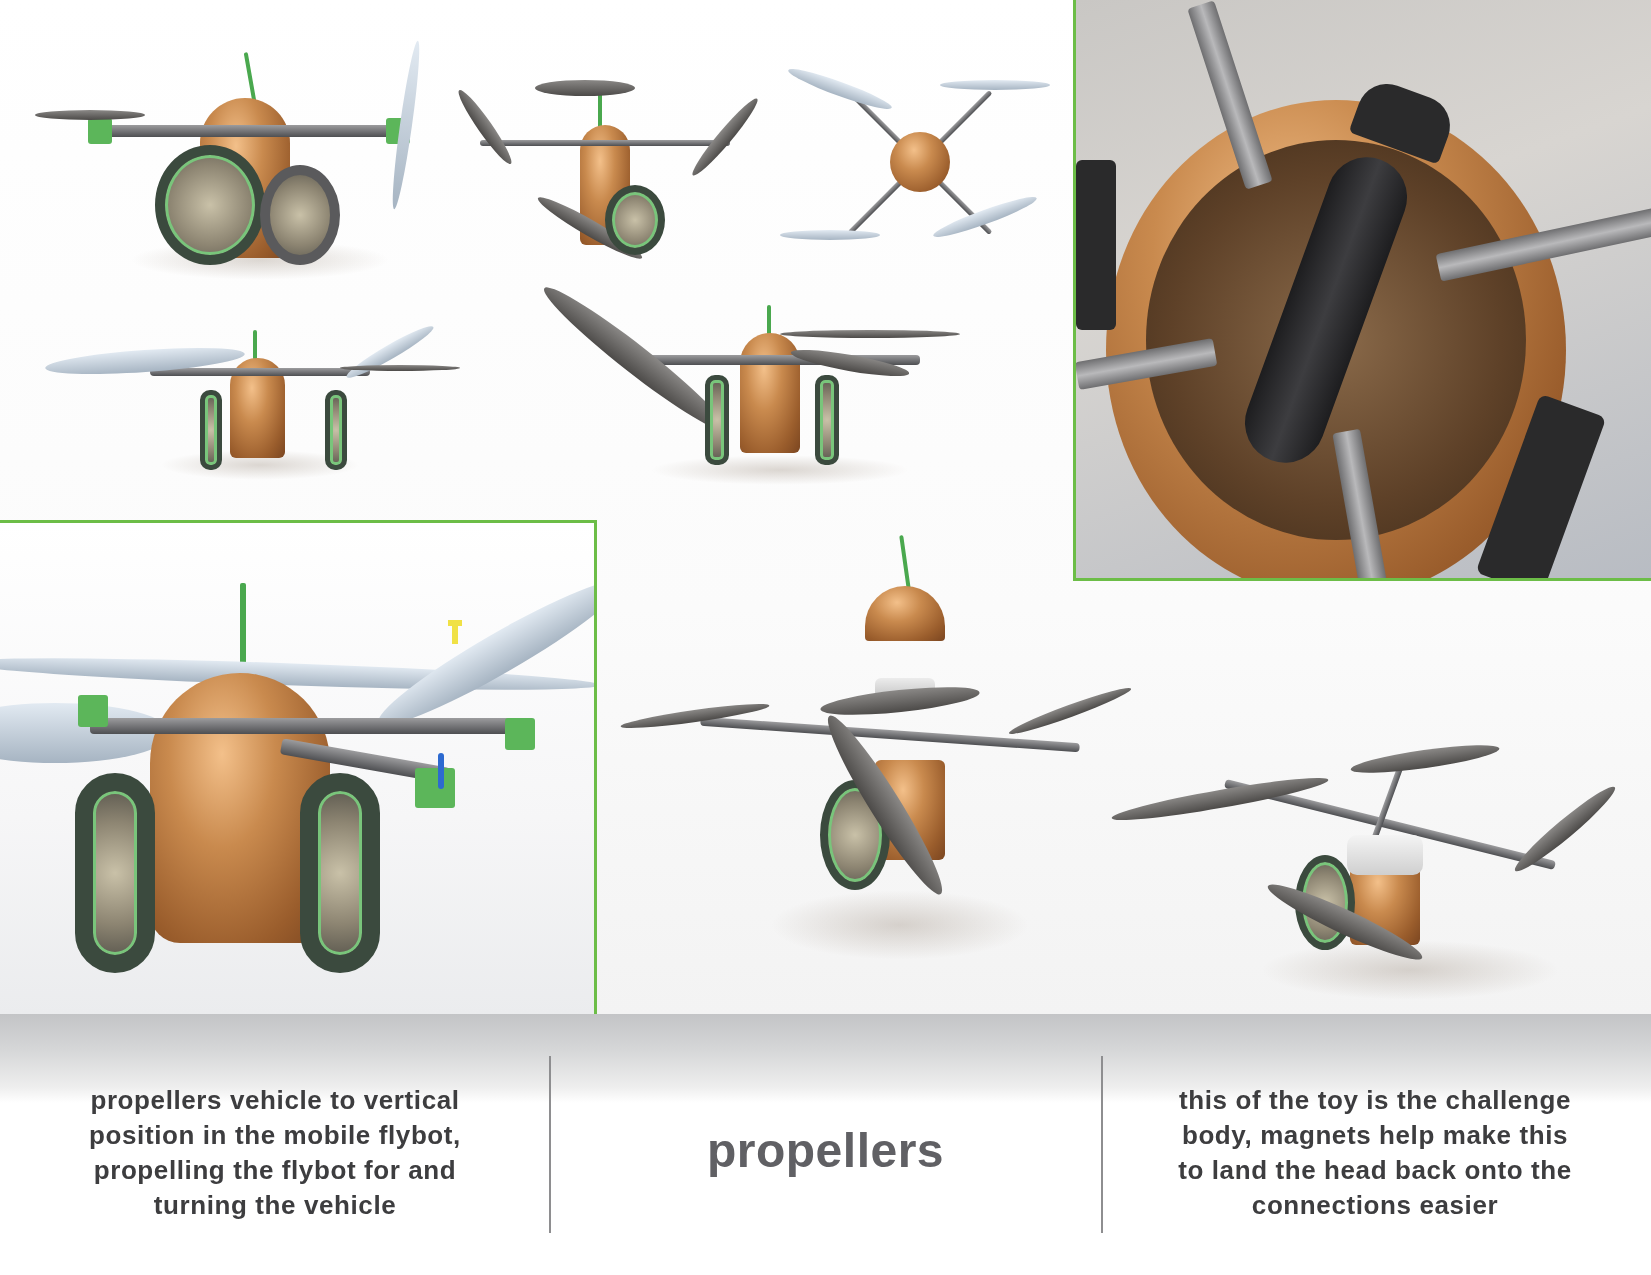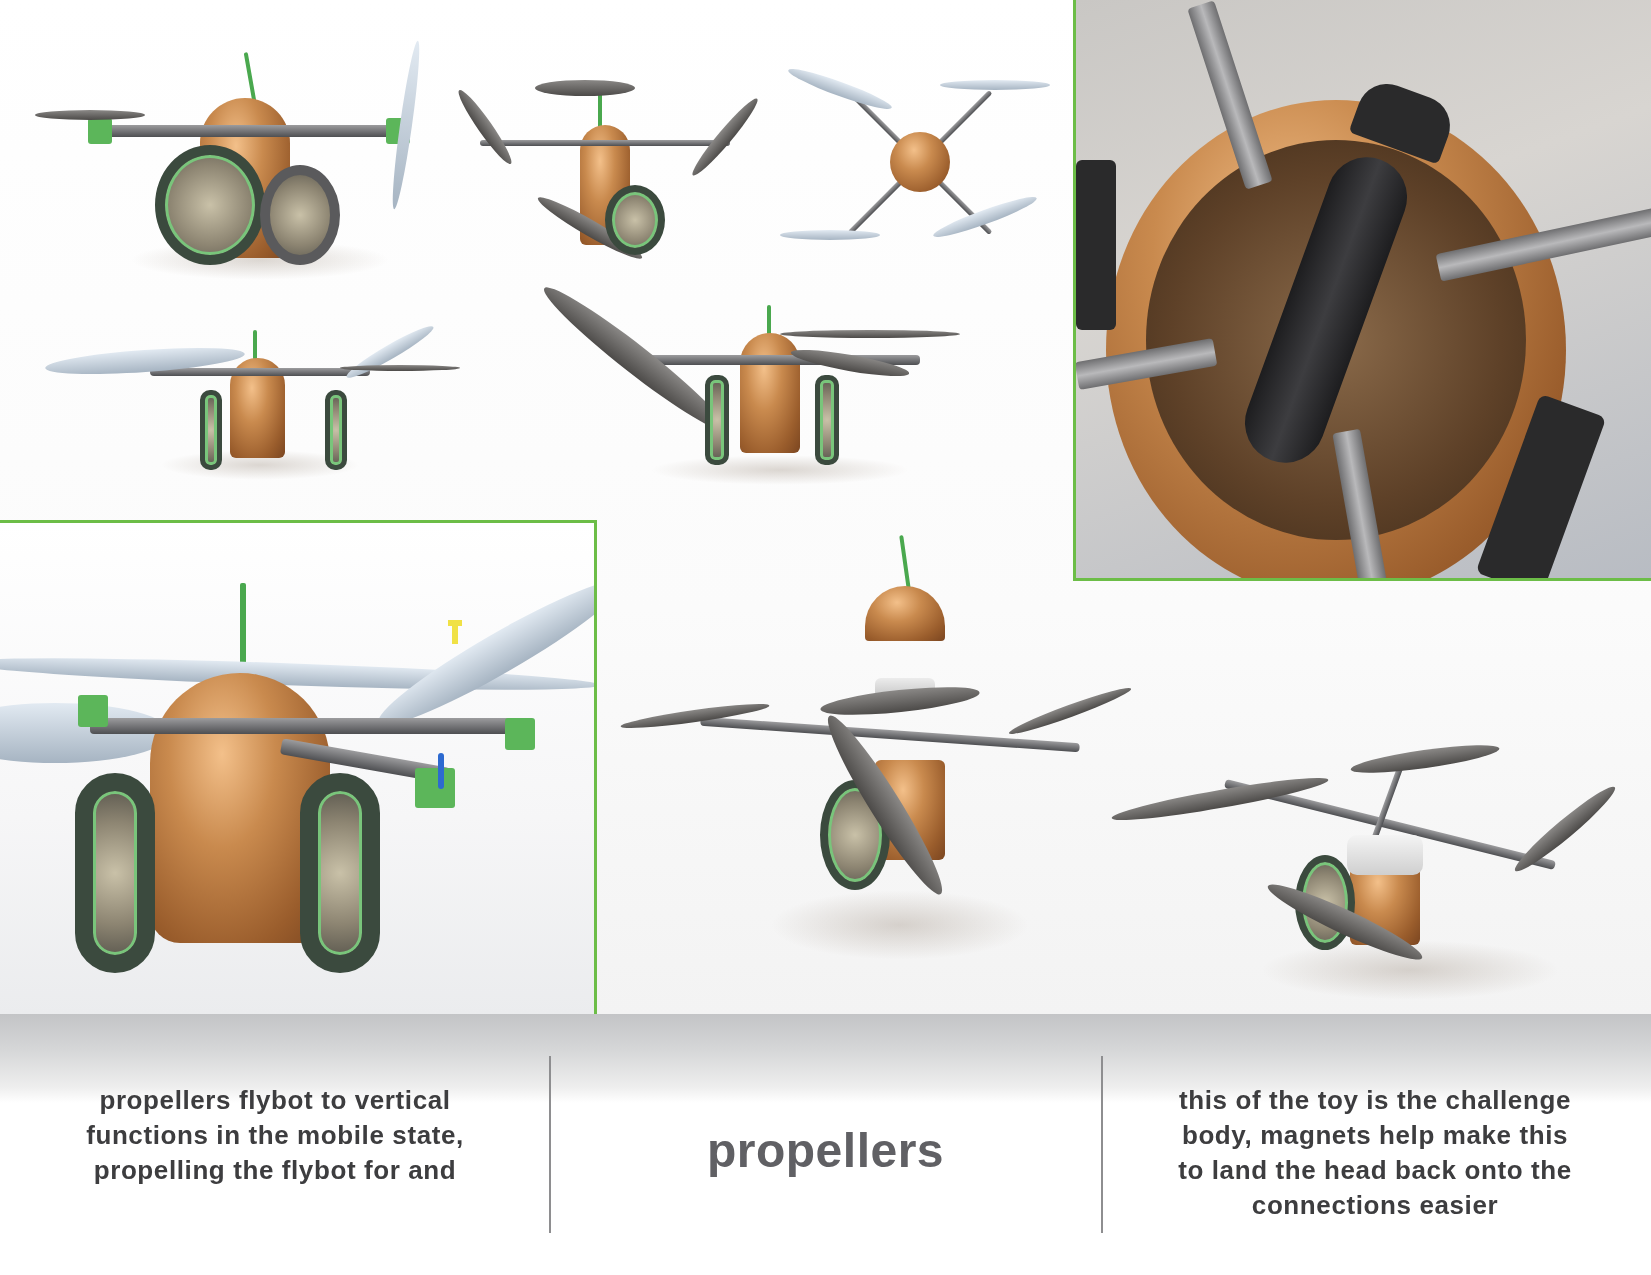--- a/index.html
+++ b/index.html
@@ -147,23 +147,24 @@
     <div style="position:absolute;left:430px;top:400px;width:70px;height:190px;background:#2a2a2b;border-radius:8px;transform:rotate(20deg);"></div>
     <div style="position:absolute;left:280px;top:90px;width:95px;height:60px;background:#2a2a2b;border-radius:30px 30px 6px 6px;transform:rotate(20deg);"></div>
   </div>
 </div>
 
 <div class="band"></div>
 <div class="sep" style="left:549px;"></div>
 <div class="sep" style="left:1101px;"></div>
 
 <div class="caption" style="left:20px;width:510px;top:1083px;">
-  <div>propellers flybot to vertical</div>
-  <div>functions in the mobile state,</div>
+  <div>propellers vehicle to vertical</div>
+  <div>position in the mobile flybot,</div>
   <div>propelling the flybot for and</div>
+  <div>turning the vehicle</div>
 </div>
 
 <div class="title">propellers</div>
 
 <div class="caption" style="left:1110px;width:530px;top:1083px;">
   <div>this of the toy is the challenge</div>
   <div>body, magnets help make this</div>
   <div>to land the head back onto the</div>
   <div>connections easier</div>
 </div>

